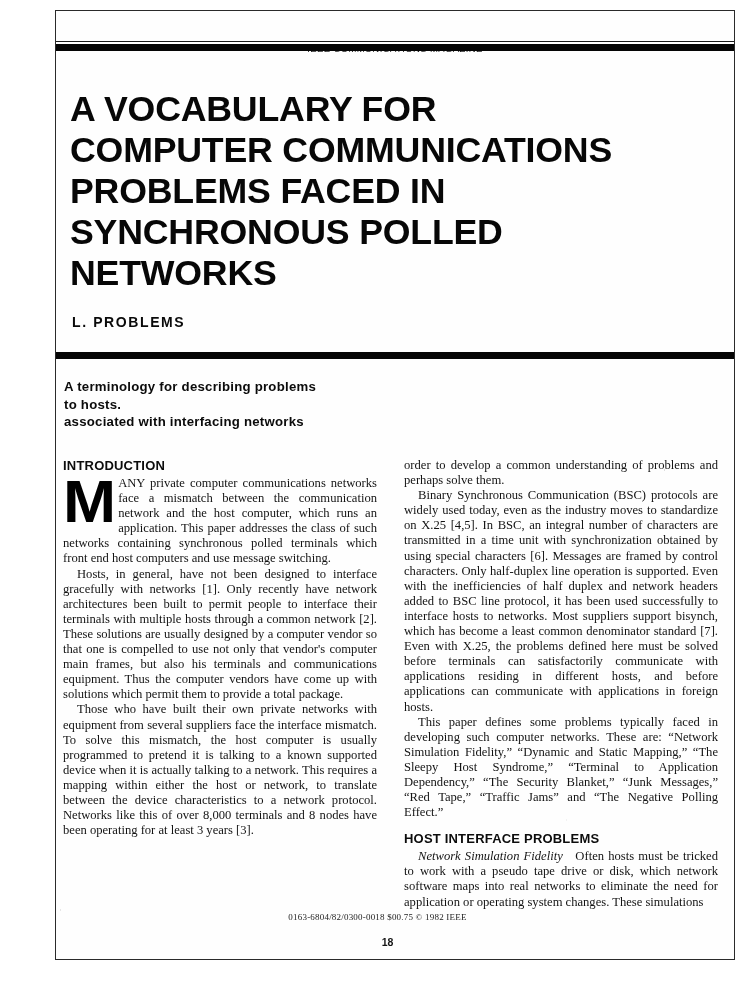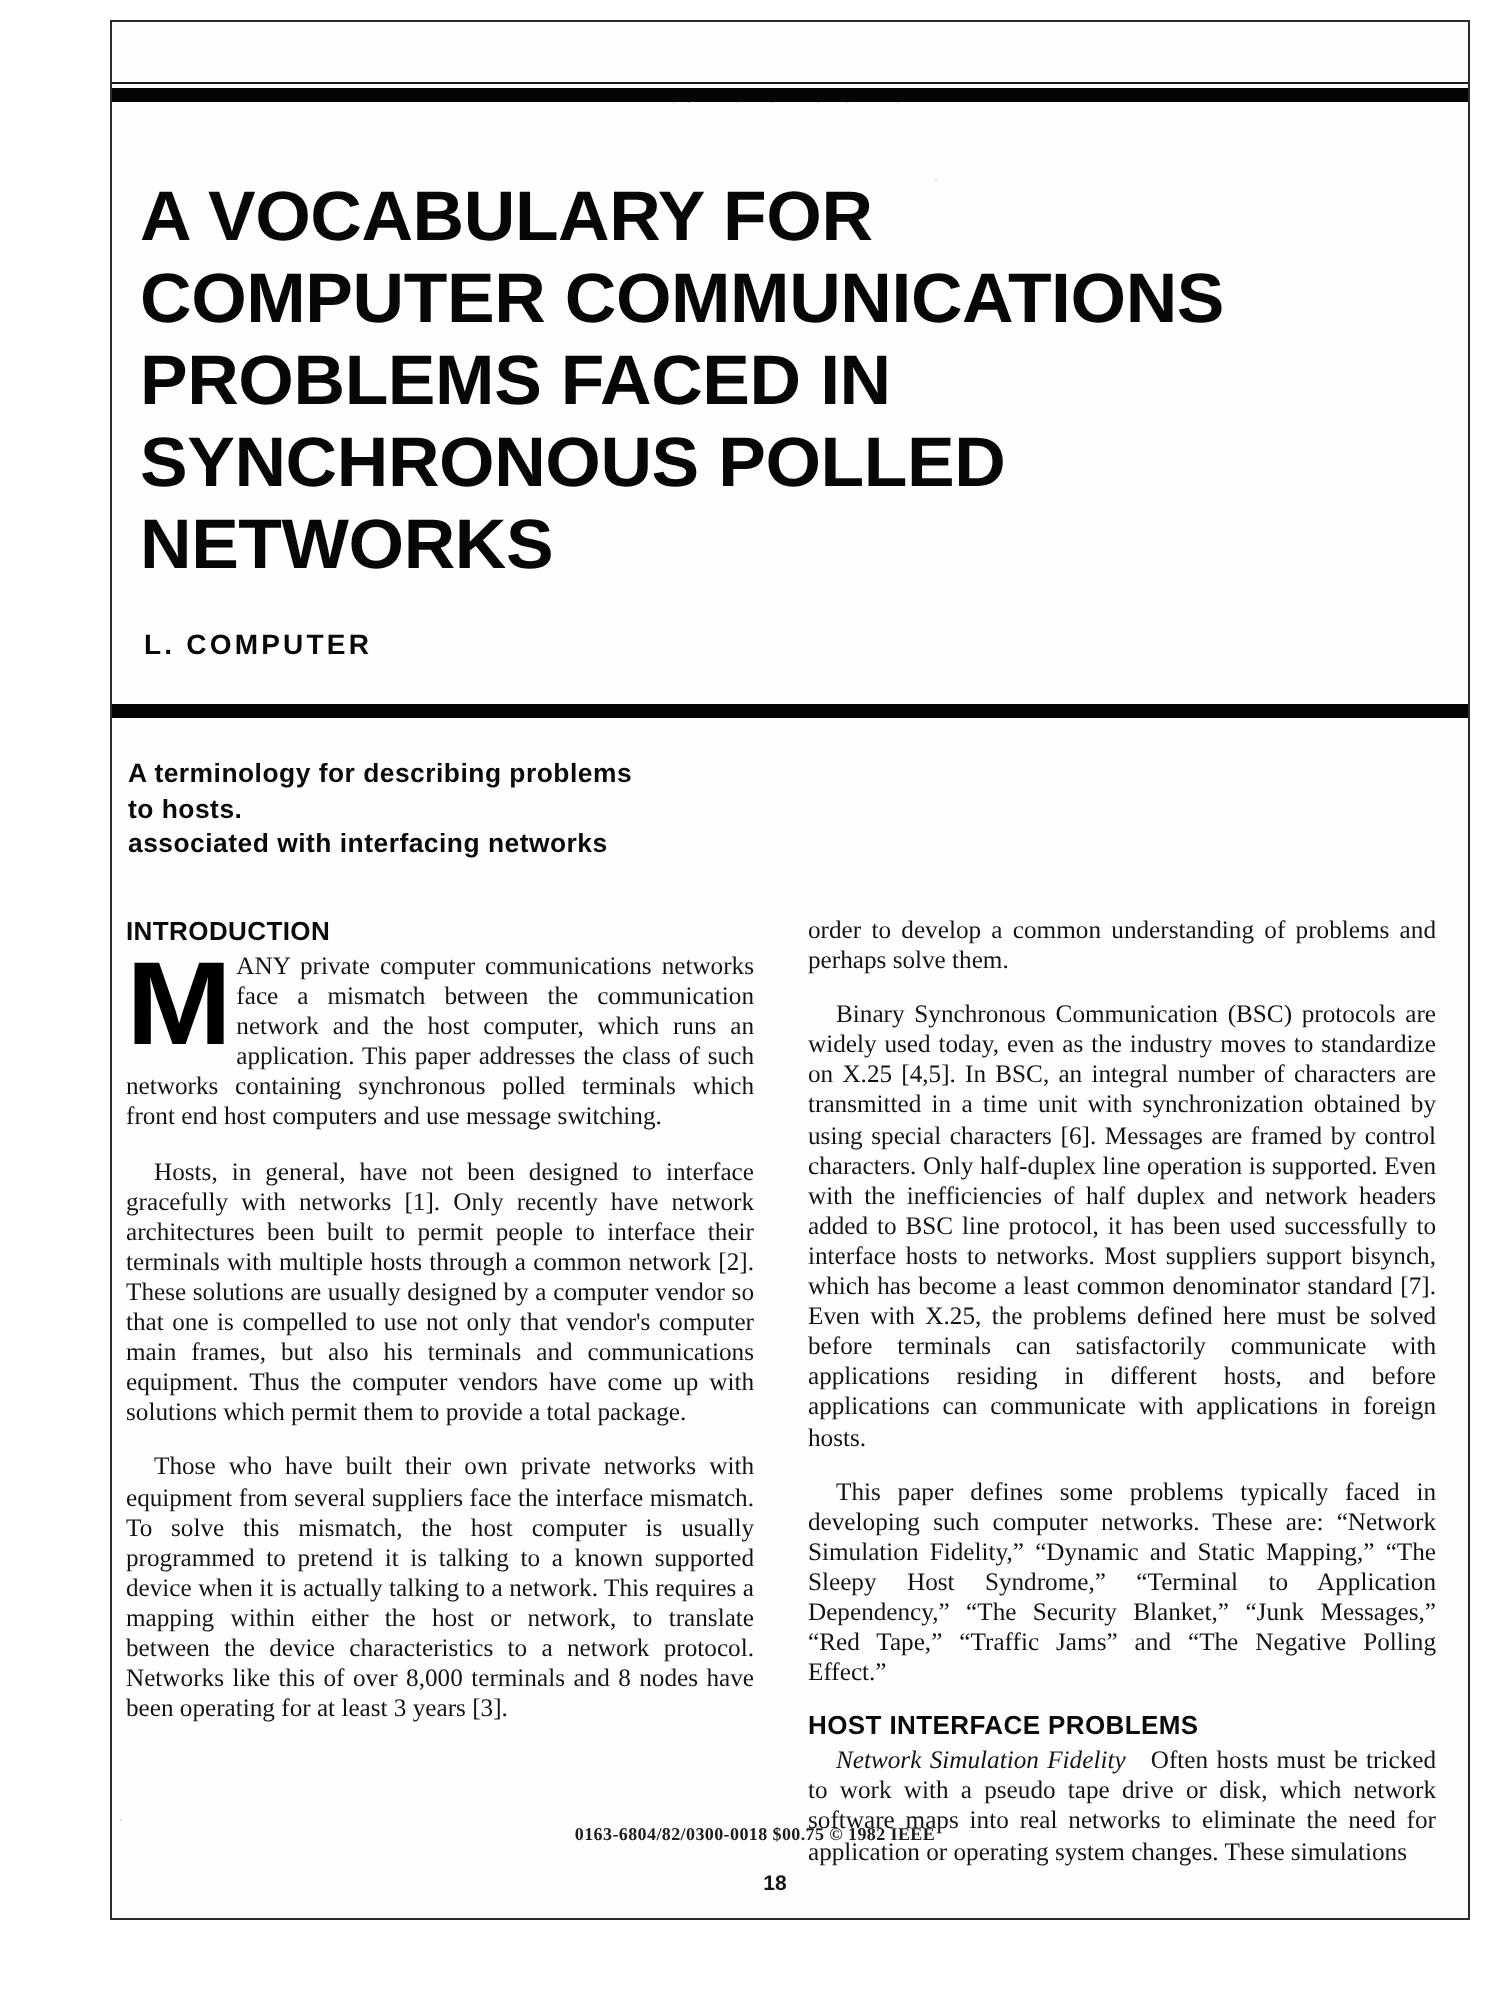--- a/index.html
+++ b/index.html
@@ -150,21 +150,21 @@
   p.body {
     margin: 0;
     font-size: 12.6px;
     line-height: 15.1px;
     text-align: justify;
     color: #131313;
     hyphens: none;
     text-indent: 14px;
   }
   p.body.noindent { text-indent: 0; }
-  p.body + p.body { margin-top: 12px; }
+  p.body + p.body { margin-top: 0; }
 
   .dropcap-para {
     position: relative;
   }
   .dropcap {
     float: left;
     font-family: "Liberation Sans", sans-serif;
     font-weight: bold;
     font-size: 59px;
     line-height: 48px;
@@ -180,21 +180,20 @@
   
   .copyright {
     position: absolute;
     left: 0;
     top: 912px;
     width: 755px;
     text-align: center;
     font-size: 9px;
     letter-spacing: 0.2px;
     color: #1c1c1c;
-    font-weight: bold;
   }
   .page-number {
     position: absolute;
     left: 0;
     top: 936px;
     width: 755px;
     text-align: center;
     font-family: "Liberation Sans", sans-serif;
     font-weight: bold;
     font-size: 10.5px;
@@ -239,21 +238,21 @@
 <div class="title-block">
   <h1 class="doc-title">
     <span class="tline">A VOCABULARY FOR</span>
     <span class="tline">COMPUTER COMMUNICATIONS</span>
     <span class="tline">PROBLEMS FACED IN</span>
     <span class="tline">SYNCHRONOUS POLLED</span>
     <span class="tline">NETWORKS</span>
   </h1>
 </div>
 
-<div class="author">L. COMPUTER</div>
+<div class="author">L. PROBLEMS</div>
 
 <div class="rule-thick-mid"></div>
 
 <div class="abstract">
   <span class="aline">A terminology for describing problems</span>
   <span class="aline">to hosts.</span>
   <span class="aline">associated with interfacing networks</span>
 </div>
 
 <div class="columns">

